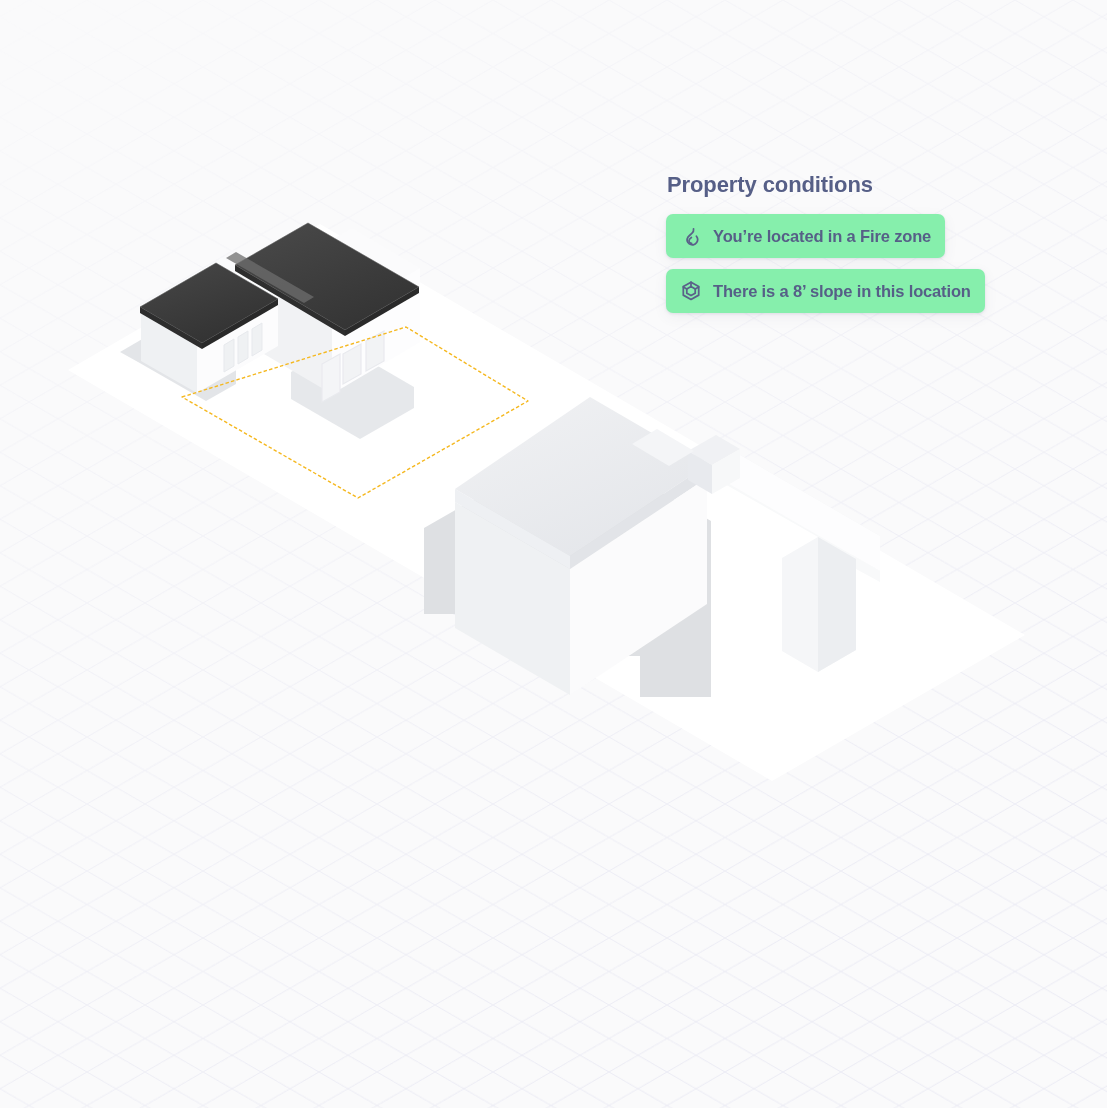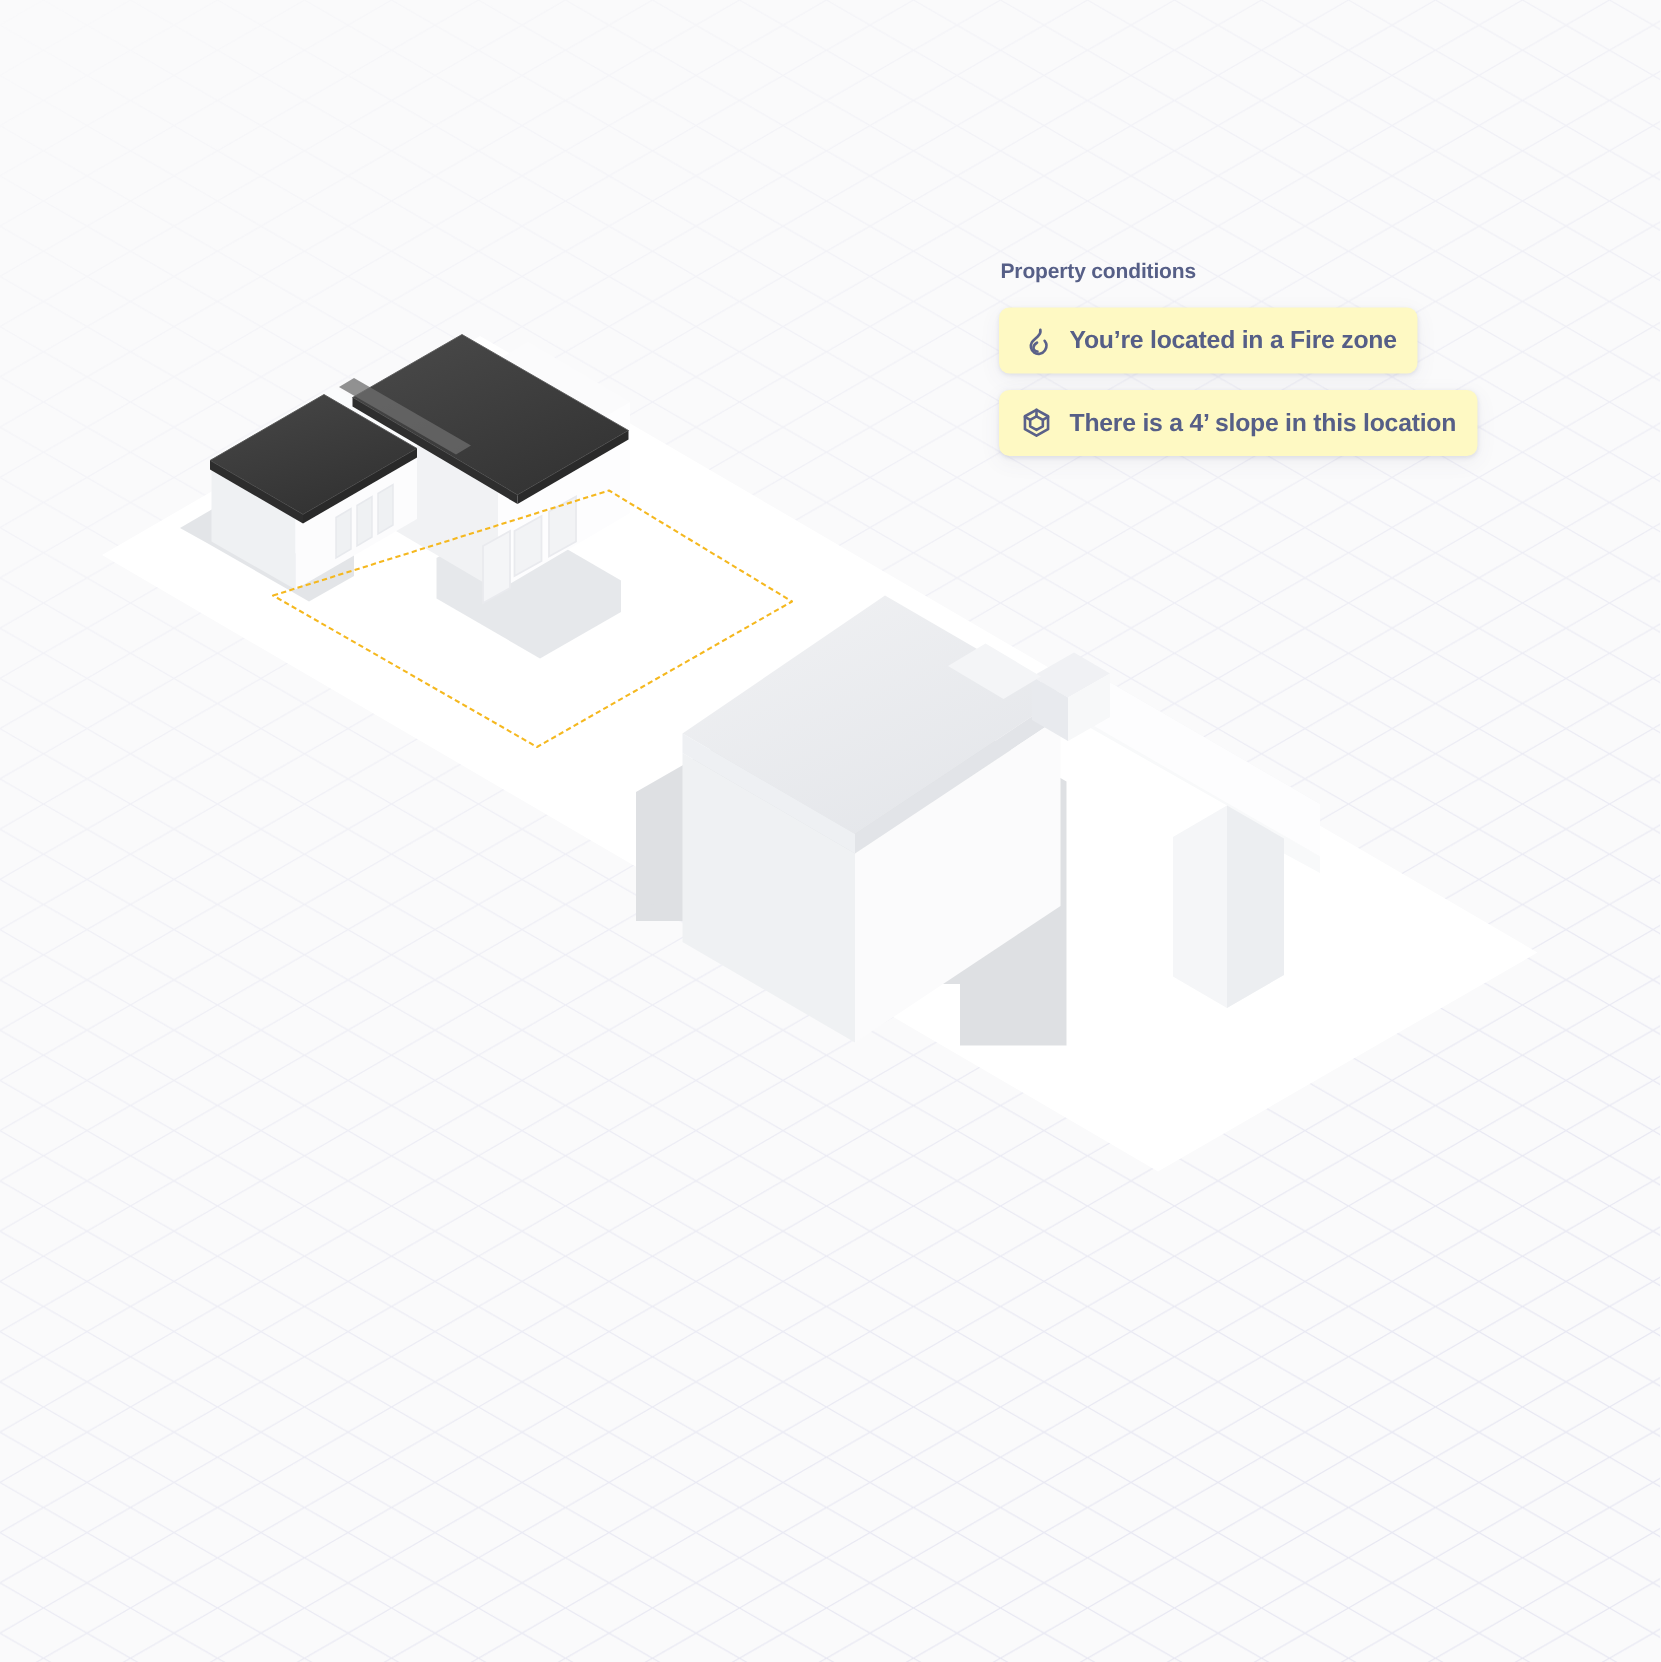--- a/index.html
+++ b/index.html
@@ -43,33 +43,33 @@
 
   
   #conditions-panel {
     position: absolute;
     left: 666px;
     top: 172px;
     width: 420px;
   }
 
   #panel-title {
-    font-size: 14px;
+    font-size: 22px;
     font-weight: 700;
     letter-spacing: -0.1px;
     color: #565f87;
     margin: 0 0 16px 1px;
     line-height: 1.2;
   }
 
   .condition-card {
     display: inline-flex;
     align-items: center;
     gap: 11px;
-    background: #fef9c3;
+    background: #86efac;
     border-radius: 7px;
     padding: 10px 14px 10px 14px;
     margin-bottom: 11px;
     box-shadow: 0 1px 3px rgba(80, 86, 120, 0.13),
                 0 4px 14px rgba(80, 86, 120, 0.07);
     box-sizing: border-box;
     height: 44px;
   }
 
   .condition-card .card-icon {
@@ -219,18 +219,18 @@
 
     <div class="card-row">
       <div class="condition-card">
         <svg class="card-icon" viewBox="0 0 24 24" fill="none" stroke="currentColor" stroke-width="1.9" stroke-linecap="round" stroke-linejoin="round">
           <path d="M12 2.4 3.6 7.1v9.4L12 21.2l8.4-4.7V7.1Z"></path>
           <path d="M12 7.2 7.4 9.8v4.6L12 17l4.6-2.6V9.8Z"></path>
           <path d="M12 2.4v4.8"></path>
           <path d="M7.4 9.8 3.6 7.6"></path>
           <path d="M16.6 9.8l3.8-2.2"></path>
         </svg>
-        <span class="card-label">There is a 4’ slope in this location</span>
+        <span class="card-label">There is a 8’ slope in this location</span>
       </div>
     </div>
 
   </div>
 </div>
 
 </body></html>

